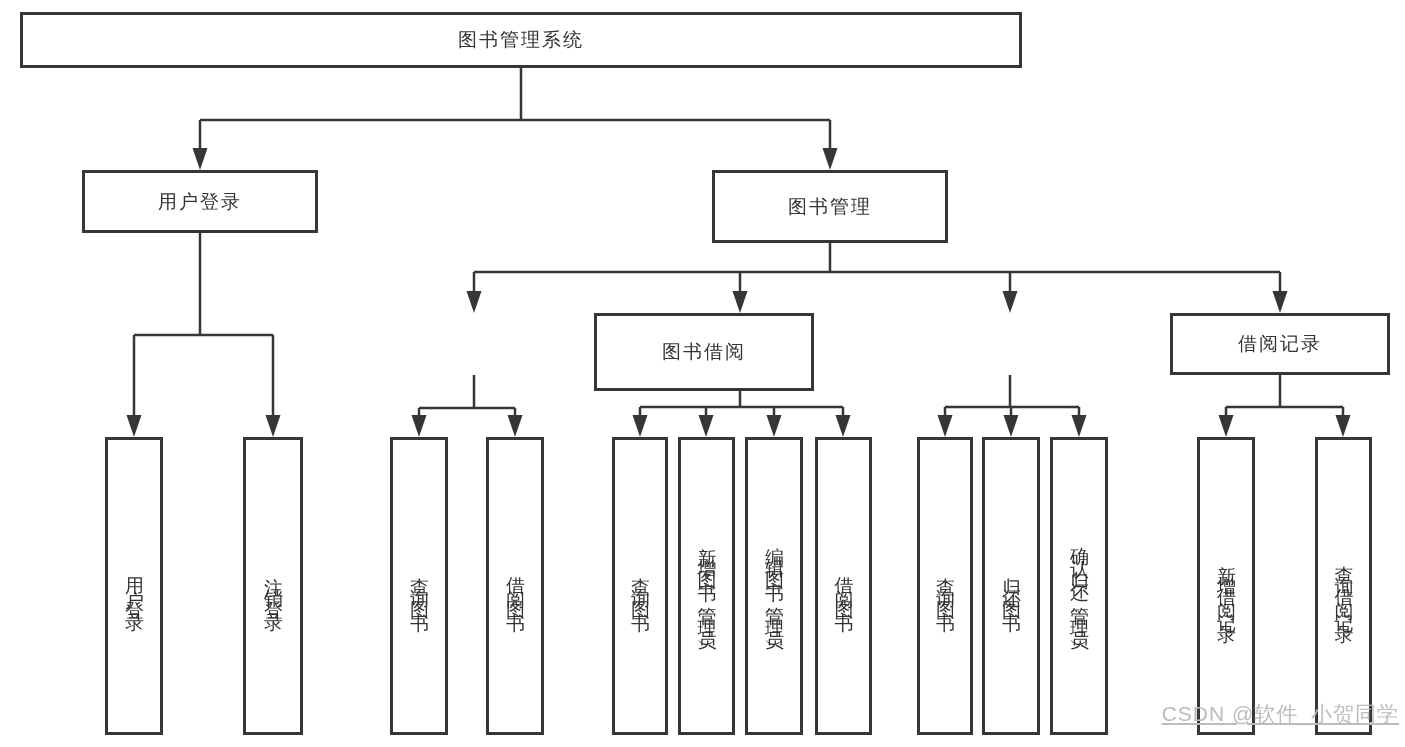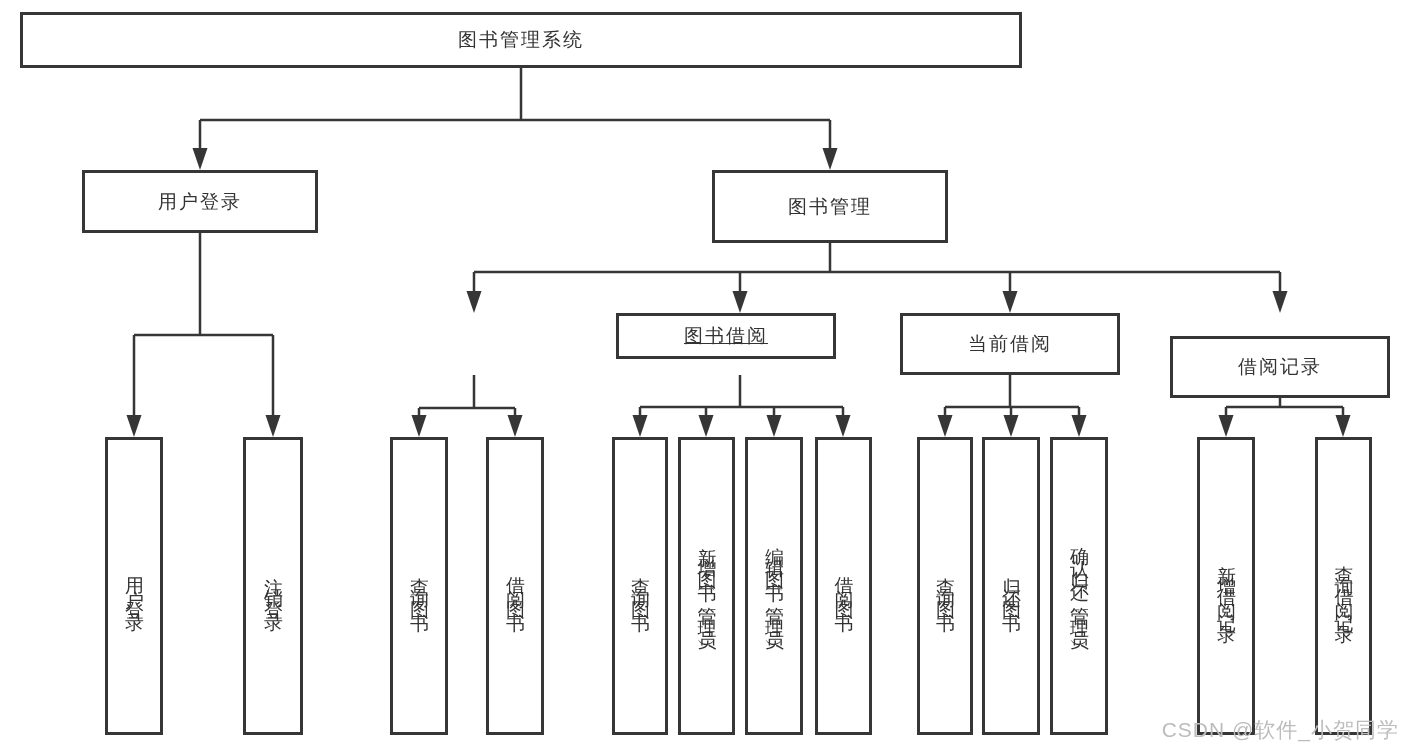--- a/index.html
+++ b/index.html
@@ -22,41 +22,41 @@
   .h-node{font-size:19px;letter-spacing:2px;white-space:nowrap;}
   .v-node span{
     writing-mode:vertical-lr;font-size:19px;line-height:1.2;
     letter-spacing:12px;white-space:nowrap;
   }
   
   .pos-root {left:20px; top:12px; width:1002px;height:56px;}
   .pos-l2-0 {left:82px; top:170px;width:236px; height:63px;}
   .pos-l2-1 {left:712px; top:170px;width:236px; height:73px;}
   .pos-l3-0 {left:364px; top:313px;width:220px; height:62px;}
-  .pos-l3-1 {left:616px; top:313px;width:220px; height:46px;text-decoration:underline;}
+  .pos-l3-1 {left:594px; top:313px;width:220px; height:78px;}
   .pos-l3-2 {left:900px; top:313px;width:220px; height:62px;}
-  .pos-l3-3 {left:1170px;top:313px;width:220px; height:62px;margin-top:23px;}
+  .pos-l3-3 {left:1170px;top:313px;width:220px; height:62px;}
   
   .leaf{top:437px;height:298px;}
   .pos-g1-0{left:105px; width:58px;}
   .pos-g1-1{left:243px; width:60px;}
   .pos-g2-0{left:390px; width:58px;}
   .pos-g2-1{left:486px; width:58px;}
   .pos-g3-0{left:612px; width:56px;}
   .pos-g3-1{left:678px; width:57px;}
   .pos-g3-2{left:745px; width:58px;}
   .pos-g3-3{left:815px; width:57px;}
   .pos-g4-0{left:917px; width:56px;}
   .pos-g4-1{left:982px; width:58px;}
   .pos-g4-2{left:1050px;width:58px;}
   .pos-g5-0{left:1197px;width:58px;}
   .pos-g5-1{left:1315px;width:57px;}
   .watermark{
-    position:absolute;right:6px;top:716px;font-size:21px;
-    color:var(--watermark);letter-spacing:1px;white-space:nowrap;
+    position:absolute;right:6px;top:700px;font-size:21px;
+    color:var(--watermark);letter-spacing:1px;white-space:nowrap;text-decoration:underline;
   }
 </style>
 </head>
 <body>
 
 <div class="canvas">
 
   <svg class="connector" width="1405" height="747" viewBox="0 0 1405 747">
 
     <path d="M521 68 V120 M200 120 H830 M200 120 V152 M830 120 V152"></path>
@@ -100,23 +100,20 @@
   <div class="node h-node pos-l2-0">
     <span>用户登录</span>
   </div>
   <div class="node h-node pos-l2-1">
     <span>图书管理</span>
   </div>
 
   <div class="node h-node pos-l3-1">
     <span>图书借阅</span>
   </div>
-  <div class="node h-node pos-l3-2">
-    <span>当前借阅</span>
-  </div>
   <div class="node h-node pos-l3-3">
     <span>借阅记录</span>
   </div>
 
   <div class="node v-node leaf pos-g1-0">
     <span>用户登录</span>
   </div>
   <div class="node v-node leaf pos-g1-1">
     <span>注销登录</span>
   </div>

